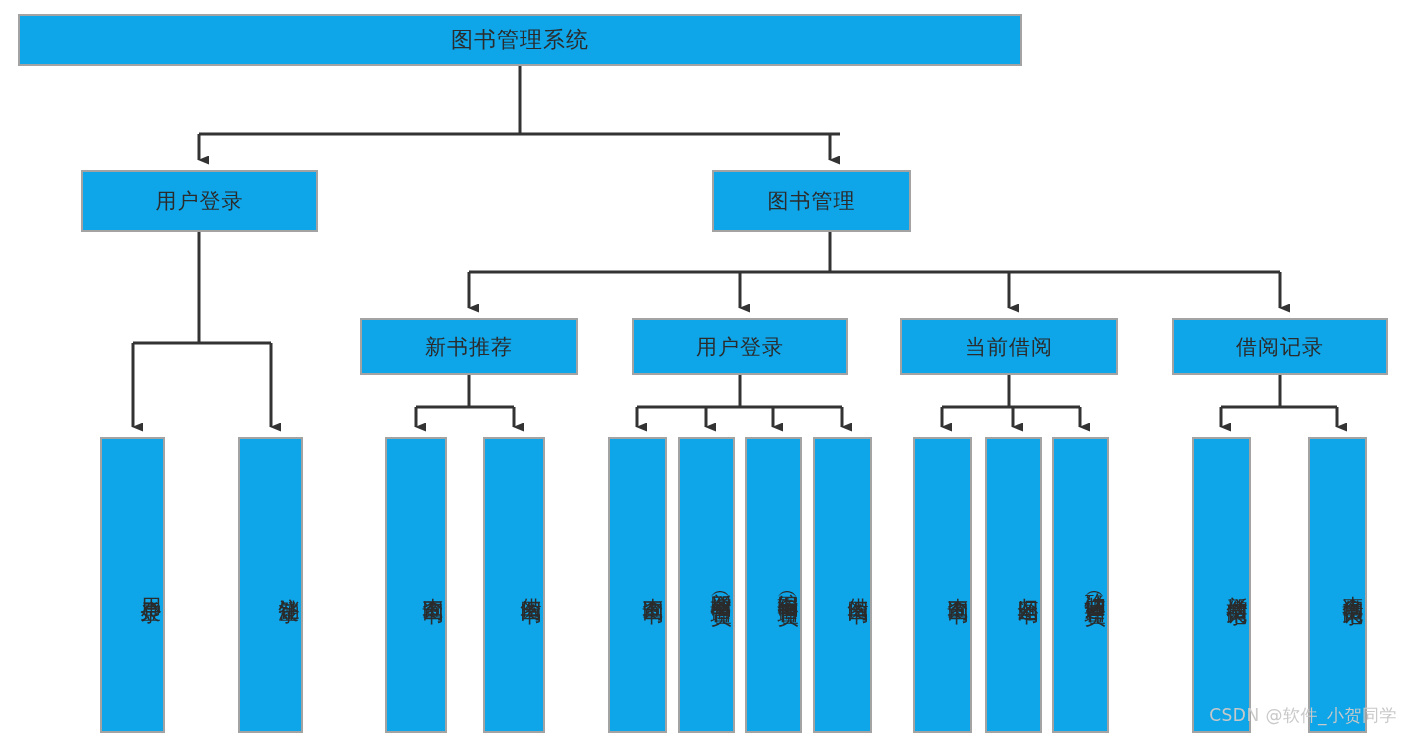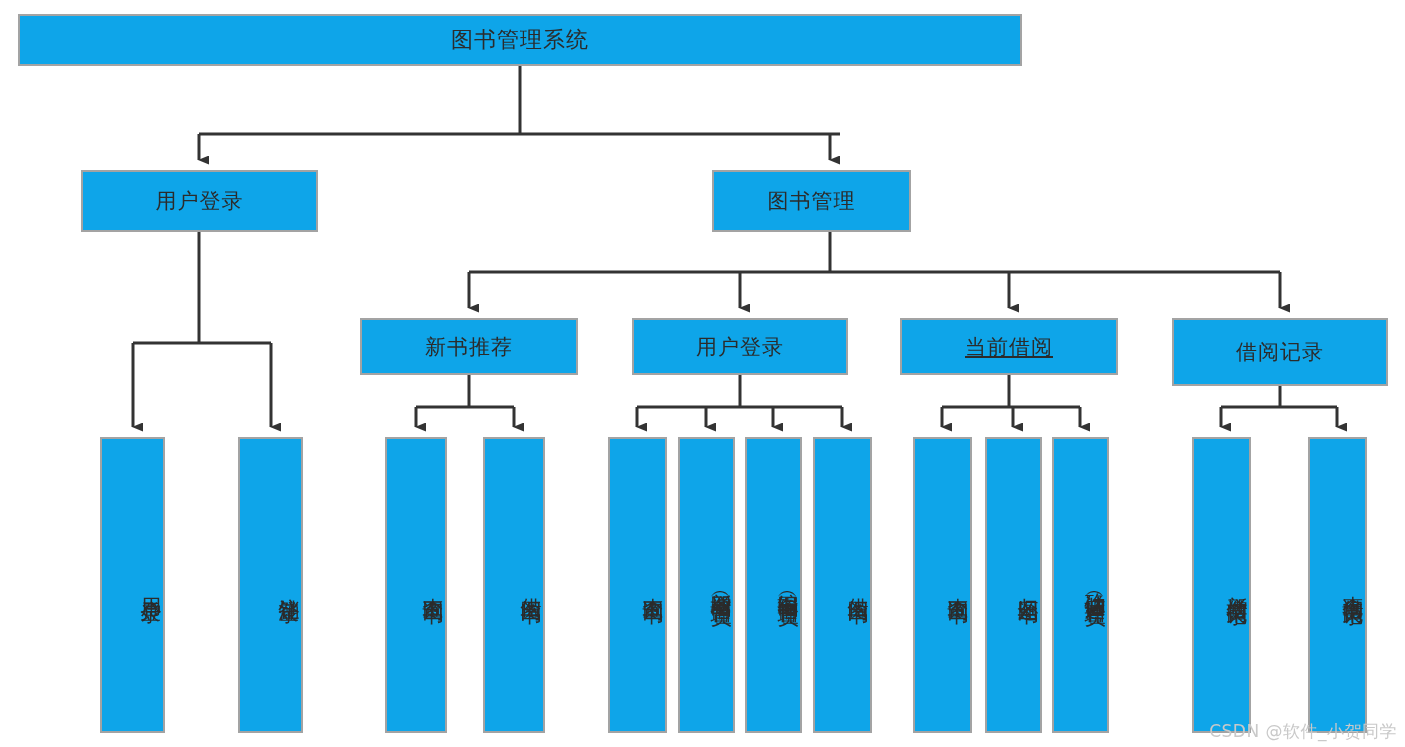--- a/index.html
+++ b/index.html
@@ -10,21 +10,21 @@
   .node{position:absolute;box-sizing:border-box;background:#0ea5e9;
         border:2px solid #a3a3a3;display:flex;align-items:center;
         justify-content:center;color:#2b2b2b;}
   .node.h{font-size:21px;letter-spacing:1px;}
   .node.title{font-size:22px;letter-spacing:1px;}
   .node.v{writing-mode:vertical-rl;text-orientation:upright;
           font-size:21px;line-height:1.18;letter-spacing:2px;
           padding:8px 0;align-items:flex-start;justify-content:center;}
   .node.v .vtxt{writing-mode:vertical-rl;text-orientation:upright;
                 display:block;white-space:pre-line;}
-  .watermark{position:absolute;right:8px;bottom:4px;font-size:17px;
+  .watermark{position:absolute;right:8px;bottom:20px;font-size:17px;
              color:#c9c9c9;letter-spacing:.5px;white-space:nowrap;}
 </style>
 </head>
 <body>
 
 <div id="stage">
 
   <svg id="wires" viewBox="0 0 1405 747" xmlns="http://www.w3.org/2000/svg">
     <defs>
       <marker id="arrow" markerWidth="9" markerHeight="11" refX="4.5" refY="10" orient="auto" markerUnits="userSpaceOnUse">
@@ -85,24 +85,24 @@
   <div class="node h" style="left:712px;top:170px;width:199px;height:62px;">
     <span>图书管理</span>
   </div>
 
   <div class="node h" style="left:360px;top:318px;width:218px;height:57px;font-family:Liberation Serif, serif;">
     <span>新书推荐</span>
   </div>
   <div class="node h" style="left:632px;top:318px;width:216px;height:57px;">
     <span>用户登录</span>
   </div>
-  <div class="node h" style="left:900px;top:318px;width:218px;height:57px;text-decoration:underline;">
+  <div class="node h" style="left:900px;top:318px;width:218px;height:57px;">
     <span>当前借阅</span>
   </div>
-  <div class="node h" style="left:1172px;top:318px;width:216px;height:68px;">
+  <div class="node h" style="left:1172px;top:318px;width:216px;height:57px;">
     <span>借阅记录</span>
   </div>
 
   <div class="node v" style="left:100px;top:437px;width:65px;height:296px;">
     <span class="vtxt">用户登录</span>
   </div>
   <div class="node v" style="left:238px;top:437px;width:65px;height:296px;">
     <span class="vtxt">注销登录</span>
   </div>
 

